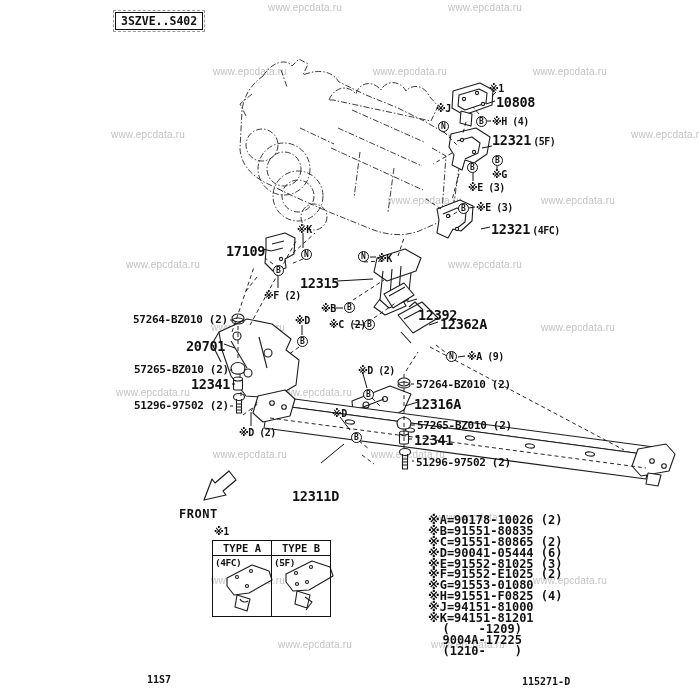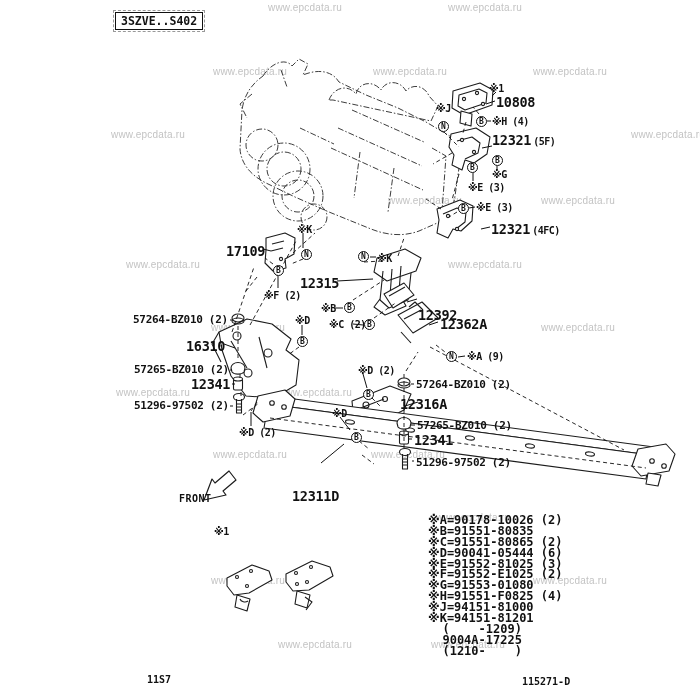--- a/index.html
+++ b/index.html
@@ -12,21 +12,21 @@
   .plabel.lg{font-size:13.5px;}
   .plabel.sm{font-size:11px;}
   .plabel .sfx{font-size:10px;margin-left:2px;letter-spacing:-.5px;}
   .mk{position:absolute;font-size:10px;font-weight:bold;white-space:nowrap;
       letter-spacing:-.5px;z-index:2;}
   .fast{position:absolute;width:11px;height:11px;border:1.2px solid #111;border-radius:50%;
         background:#fff;font-size:8px;font-weight:bold;line-height:9px;text-align:center;
         box-sizing:border-box;z-index:2;}
   .codebox{position:absolute;left:115px;top:12px;border:1.6px solid #111;outline:1px dashed #999;
            outline-offset:1px;padding:1px 5px;font-size:11.5px;font-weight:bold;background:#fff;z-index:2;}
-  .front{position:absolute;left:179px;top:493px;font-size:10px;font-weight:bold;
+  .front{position:absolute;left:179px;top:507px;font-size:12px;font-weight:bold;
          letter-spacing:.5px;z-index:2;}
   .legend{position:absolute;left:428px;top:515px;font-size:12px;font-weight:bold;
           line-height:10.9px;white-space:pre;z-index:2;}
   .legend .lg-row{height:10.9px;}
   .type-table{position:absolute;left:212px;top:540px;width:119px;height:77px;
               border:1.2px solid #111;box-sizing:border-box;background:transparent;z-index:2;}
   .tt-head{display:flex;height:14px;border-bottom:1.2px solid #111;}
   .tt-head div{flex:1;text-align:center;font-size:10.5px;font-weight:bold;line-height:14px;}
   .tt-head div:first-child{border-right:1.2px solid #111;}
   .tt-body{position:relative;height:61px;}
@@ -271,27 +271,27 @@
     </div>
   <div id="label-layer">
       <div class="plabel lg" style="left: 496px; top: 94px;"><span>10808</span></div>
       <div class="plabel lg" style="left: 492px; top: 132px;"><span>12321</span><span class="sfx">(5F)</span></div>
       <div class="plabel lg" style="left: 491px; top: 221px;"><span>12321</span><span class="sfx">(4FC)</span></div>
       <div class="plabel lg" style="left: 226px; top: 243px;"><span>17109</span></div>
       <div class="plabel lg" style="left: 300px; top: 275px;"><span>12315</span></div>
       <div class="plabel lg" style="left: 418px; top: 307px;"><span>12392</span></div>
       <div class="plabel lg" style="left: 440px; top: 316px;"><span>12362A</span></div>
       <div class="plabel sm" style="left: 133px; top: 313px;"><span>57264-BZ010 (2)</span></div>
-      <div class="plabel lg" style="left: 186px; top: 338px;"><span>16310</span></div>
+      <div class="plabel lg" style="left: 186px; top: 338px;"><span>20701</span></div>
       <div class="plabel sm" style="left: 134px; top: 363px;"><span>57265-BZ010 (2)</span></div>
       <div class="plabel lg" style="left: 191px; top: 376px;"><span>12341</span></div>
       <div class="plabel sm" style="left: 134px; top: 399px;"><span>51296-97502 (2)</span></div>
       <div class="plabel lg" style="left: 292px; top: 488px;"><span>12311D</span></div>
       <div class="plabel sm" style="left: 416px; top: 378px;"><span>57264-BZ010 (2)</span></div>
-      <div class="plabel lg" style="left: 400px; top: 396px;"><span>12316A</span></div>
+      <div class="plabel lg" style="left: 414px; top: 396px;"><span>12316A</span></div>
       <div class="plabel sm" style="left: 417px; top: 419px;"><span>57265-BZ010 (2)</span></div>
       <div class="plabel lg" style="left: 414px; top: 432px;"><span>12341</span></div>
       <div class="plabel sm" style="left: 416px; top: 456px;"><span>51296-97502 (2)</span></div>
     </div>
   <div id="marker-layer">
       <div class="mk" style="left: 489px; top: 83px;">※1</div>
       <div class="mk" style="left: 436px; top: 103px;">※J</div>
       <div class="mk" style="left: 492px; top: 116px;">※H (4)</div>
       <div class="mk" style="left: 492px; top: 169px;">※G</div>
       <div class="mk" style="left: 468px; top: 182px;">※E (3)</div>
@@ -322,16 +322,27 @@
       <div class="fast" style="left: 297px; top: 336px;">B</div>
       <div class="fast" style="left: 446px; top: 351px;">N</div>
       <div class="fast" style="left: 363px; top: 389px;">B</div>
       <div class="fast" style="left: 351px; top: 432px;">B</div>
     </div>
 
   <div class="front">FRONT</div>
 
   <div class="legend" id="legend"><div class="lg-row">※A=90178-10026 (2)</div><div class="lg-row">※B=91551-80835</div><div class="lg-row">※C=91551-80865 (2)</div><div class="lg-row">※D=90041-05444 (6)</div><div class="lg-row">※E=91552-81025 (3)</div><div class="lg-row">※F=91552-E1025 (2)</div><div class="lg-row">※G=91553-01080</div><div class="lg-row">※H=91551-F0825 (4)</div><div class="lg-row">※J=94151-81000</div><div class="lg-row">※K=94151-81201</div><div class="lg-row">  (    -1209)</div><div class="lg-row">  9004A-17225</div><div class="lg-row">  (1210-    )</div></div>
 
+  <div class="type-table">
+    <div class="tt-head">
+      <div>TYPE A</div>
+      <div>TYPE B</div>
+    </div>
+    <div class="tt-body">
+      <div class="tt-divider"></div>
+      <div class="tt-var a">(4FC)</div>
+      <div class="tt-var b">(5F)</div>
+    </div>
+  </div>
 
   <div class="fl" style="left:147px;top:674px">11S7</div>
   <div class="fl" style="left:522px;top:676px">115271-D</div>
 </div>
 
 </body></html>

